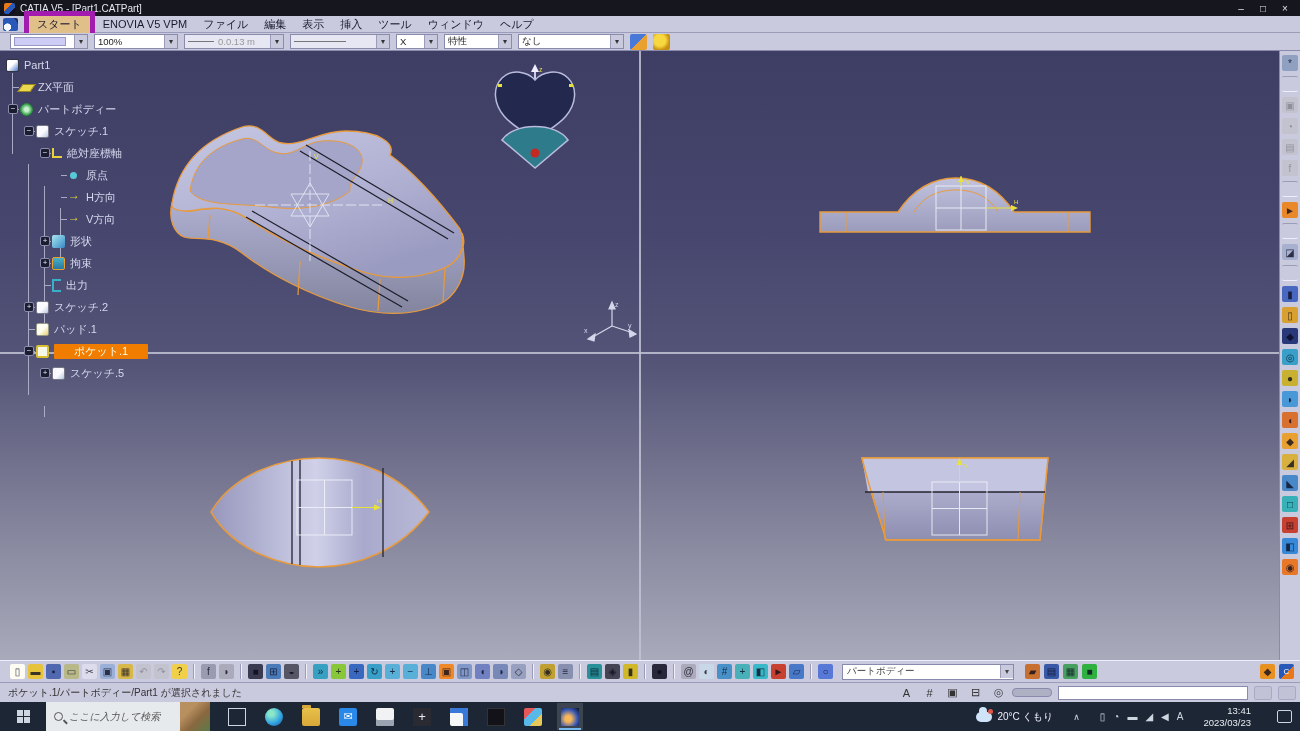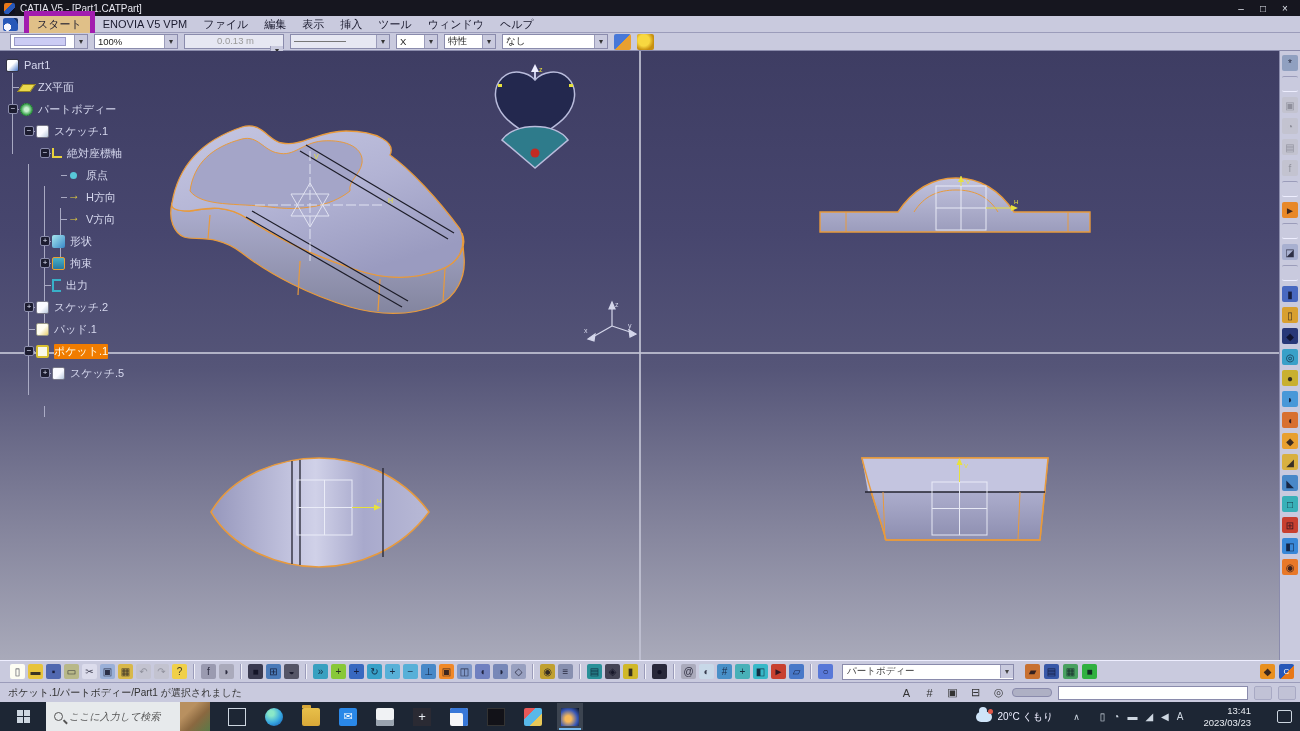--- a/index.html
+++ b/index.html
@@ -16,21 +16,21 @@
   #menubar{position:absolute;left:0;top:16px;width:1300px;height:17px;background:#c9cade;border-bottom:1px solid #9b9cba;display:flex;align-items:center;font-size:11px;color:#1a1a2e;}
   #menubar .mlogo{width:15px;height:13px;margin:0 6px 0 3px;border-radius:2px;background:radial-gradient(circle at 30% 70%,#f8f8ff 25%,#2858b8 28% 75%,#16336e 78%);}
   .mitem{padding:1px 8px;white-space:nowrap;cursor:default;}
   .mitem.hl{background:#e0c088;border:5px solid #a21caf;}
 
   
   #gtoolbar{position:absolute;left:0;top:33px;width:1300px;height:18px;background:#c9cade;display:flex;align-items:center;gap:6px;padding-left:10px;border-bottom:1px solid #8a8bac;}
   .cmb{height:15px;background:#fff;border:1px solid #8a8bac;display:flex;align-items:center;font-size:9.5px;color:#222;padding-left:3px;position:relative;}
   .cmb .arr{margin-left:auto;width:13px;height:13px;background:#c9cade;border-left:1px solid #9b9cba;font-size:8px;display:flex;align-items:center;justify-content:center;color:#333;}
   .cmb.c1{width:78px;} .cmb.c1 .swatch{width:52px;height:9px;background:#ccccf4;border:1px solid #9a9ac8;}
-  .cmb.c2{width:84px;} .cmb.c3{width:100px;flex-direction:column;} .cmb.c4{width:100px;} .cmb.c5{width:42px;} .cmb.c6{width:52px;} .cmb.c7{width:106px;}
+  .cmb.c2{width:84px;} .cmb.c3{width:100px;} .cmb.c4{width:100px;} .cmb.c5{width:42px;} .cmb.c6{width:68px;} .cmb.c7{width:106px;}
   .cmb.dis{color:#999;background:#e6e7f2;}
   .dash{display:inline-block;width:26px;height:1px;background:#777;margin-right:4px;}
   .dash.long{width:52px;}
   .gbtn{width:17px;height:16px;border-radius:2px;display:flex;align-items:center;justify-content:center;font-size:10px;}
   .gbtn.painter{background:linear-gradient(135deg,#4878d8 50%,#e8a030 50%);}
   .gbtn.wizard{background:radial-gradient(circle at 40% 40%,#f8d840 40%,#c89010 70%);}
 
   
   #main{position:absolute;left:0;top:51px;width:1279px;height:609px;background:linear-gradient(180deg,#3e3d63 0%,#47466e 30%,#555578 52%,#84849c 78%,#a9aaba 100%);overflow:hidden;}
   .divider-v{position:absolute;left:639px;top:0;width:2px;height:609px;background:#c2c3d4;opacity:.85;}
@@ -56,21 +56,21 @@
   .ic-sketch .ti{background:linear-gradient(135deg,#fafaff 55%,#b8c8dc);border:1px solid #778;}
   .ic-axis .ti{width:10px;height:10px;background:transparent;border-left:2px solid #e8d23c;border-bottom:2px solid #e8d23c;border-radius:0;}
   .ic-point .ti{width:7px;height:7px;margin:0 9px 0 2px;background:#58c8d8;border-radius:50%;}
   .ic-dir .ti{background:transparent;position:relative;}
   .ic-dir .ti::after{content:"→";position:absolute;left:0;top:-3px;color:#e8d23c;font-weight:bold;font-size:12px;}
   .ic-geom .ti{background:linear-gradient(135deg,#a8e8f0,#3888c8);}
   .ic-constr .ti{background:linear-gradient(180deg,#48b0c8,#2878a0);border:1px solid #e8a030;}
   .ic-output .ti{width:9px;background:transparent;border:2px solid #38b0c8;border-right:none;border-radius:0;}
   .ic-pad .ti{background:linear-gradient(135deg,#fffef2 50%,#e8d070);border:1px solid #998;}
   .ic-pocket .ti{background:#f8f8e8;border:2px solid #d8c030;}
-  .tree-row.sel .tlabel{background:#f07c00;color:#fffde8;padding:0 0;border-radius:1px;}
+  .tree-row.sel .tlabel{background:#f07c00;color:#fffde8;padding:0 20px;border-radius:1px;}
 
   
   .vobj{position:absolute;}
 
   
   #rtools{position:absolute;left:1279px;top:51px;width:21px;height:609px;background:#c9cade;border-left:1px solid #8a8bac;display:flex;flex-direction:column;align-items:center;padding-top:4px;gap:5px;overflow:hidden;}
   #rtools .tbi{width:16px;height:16px;}
   .vsep{width:14px;height:2px;border-top:1px solid #9b9cba;border-bottom:1px solid #eef;}
 
   

